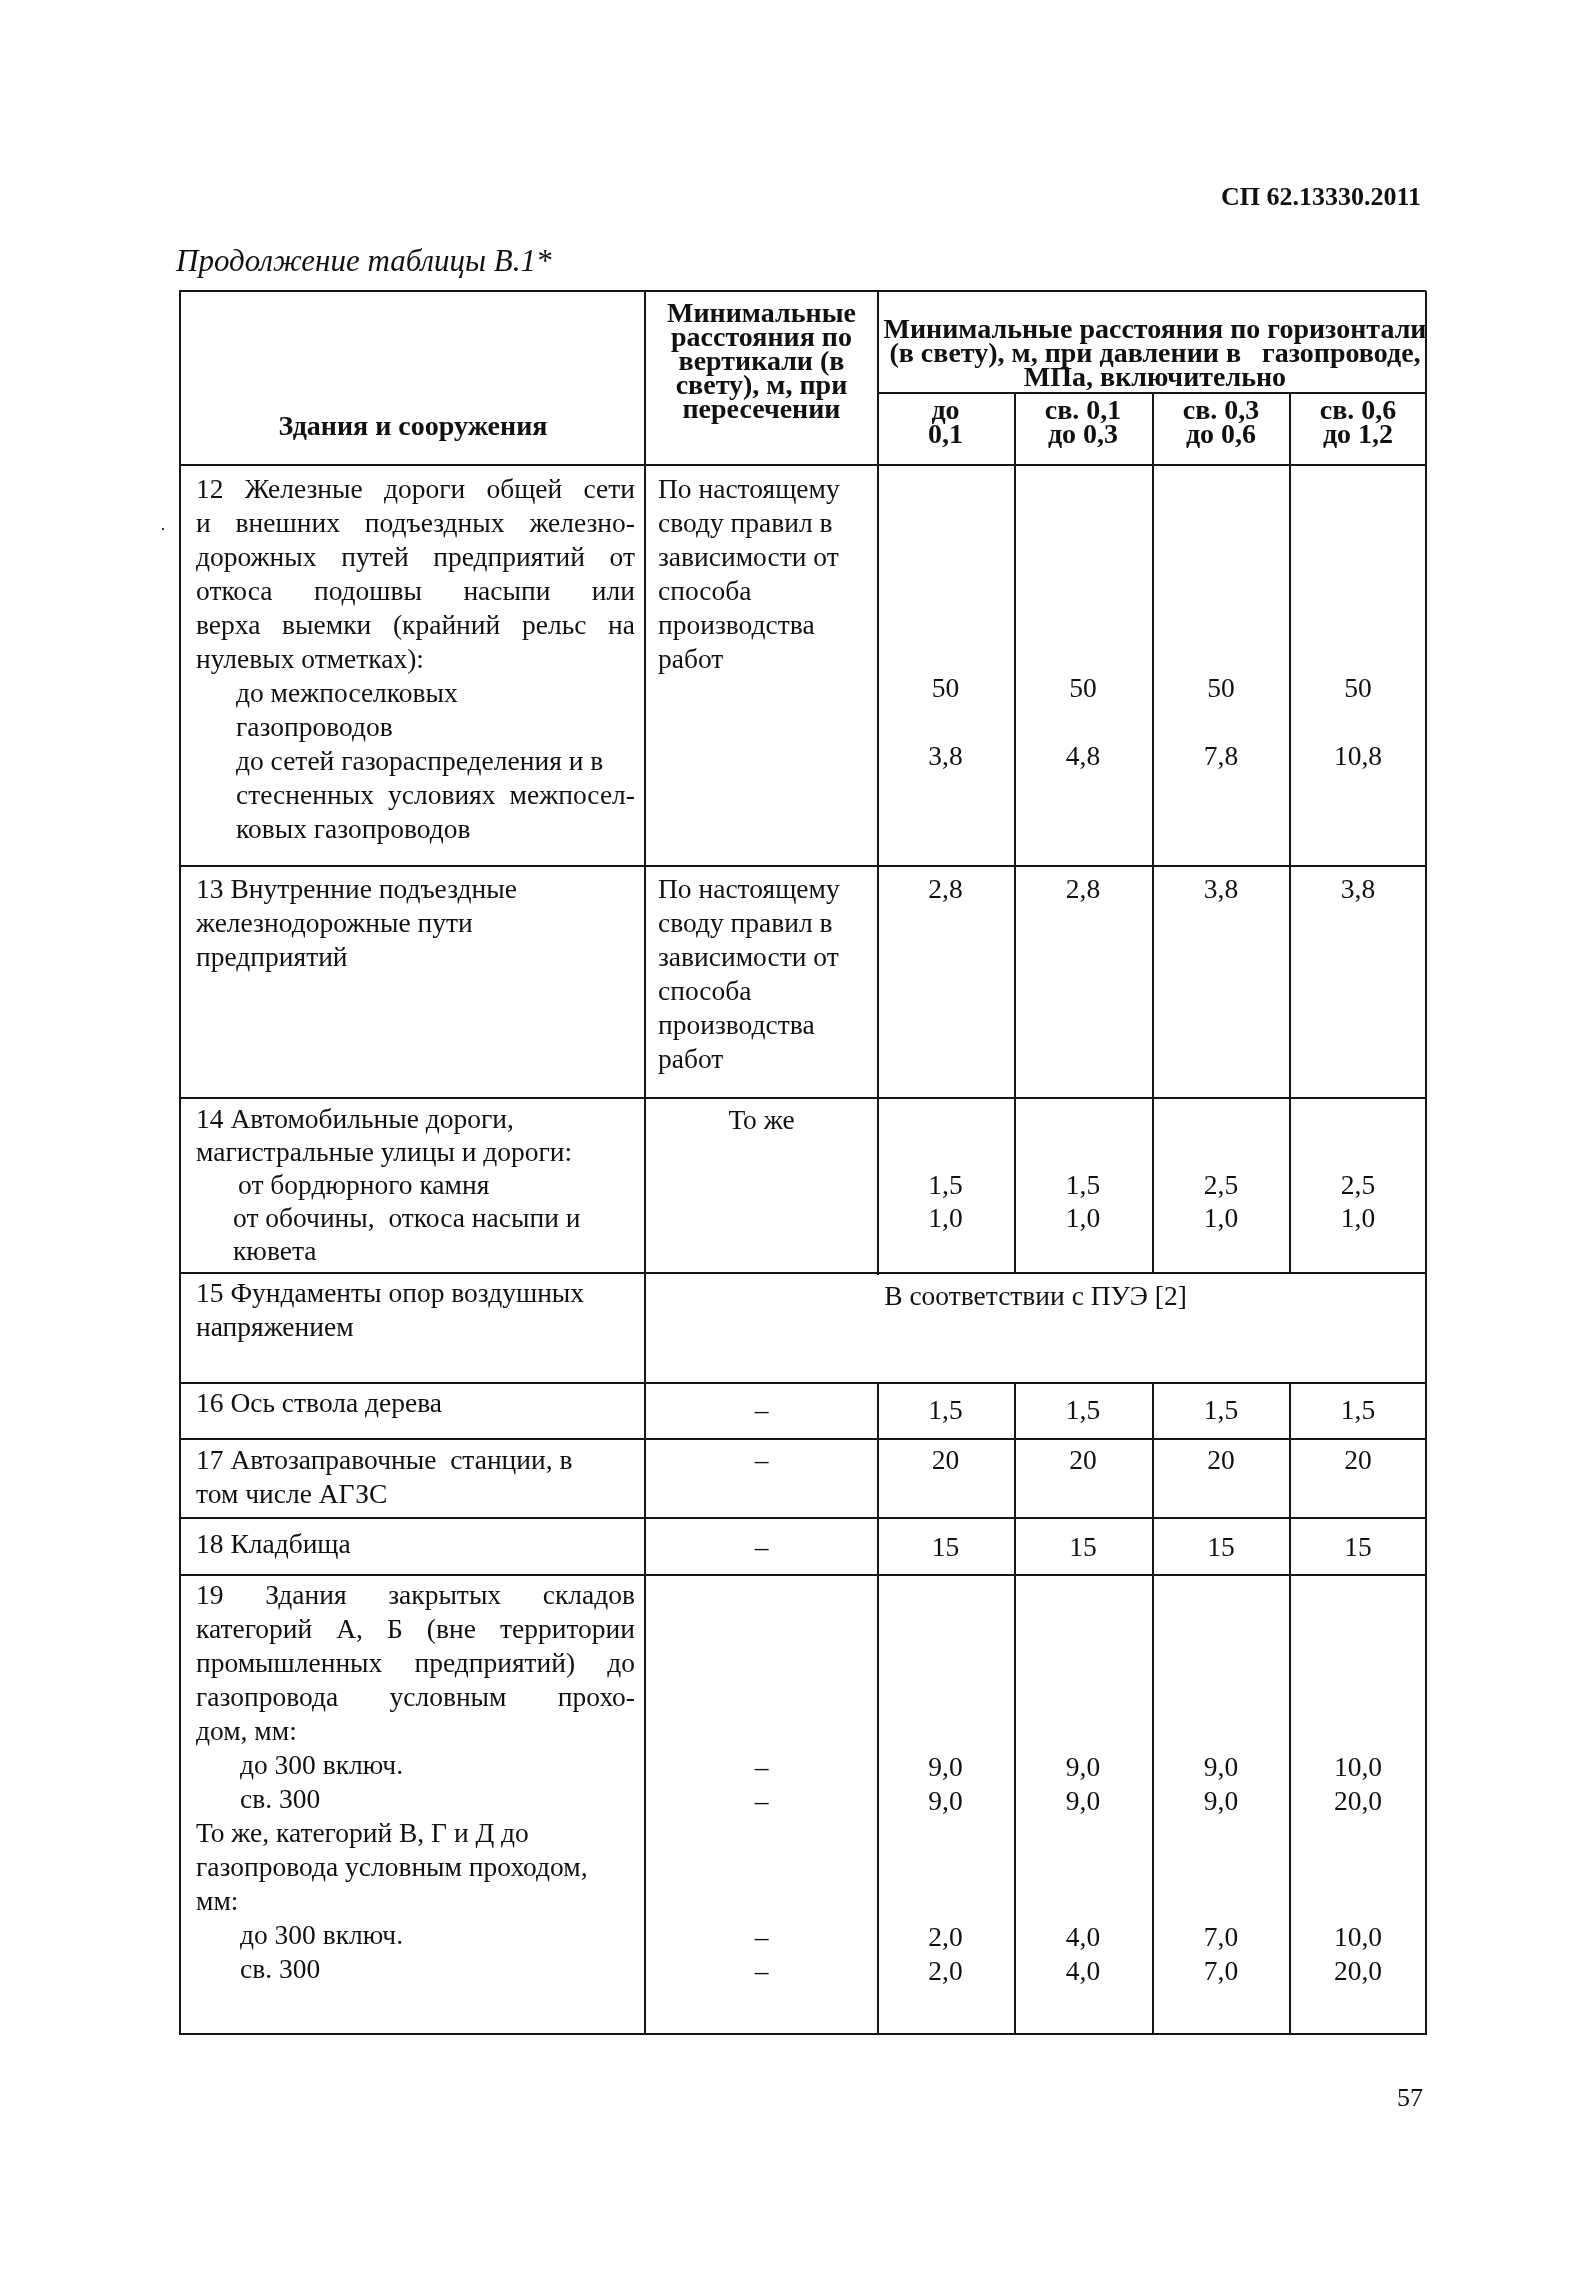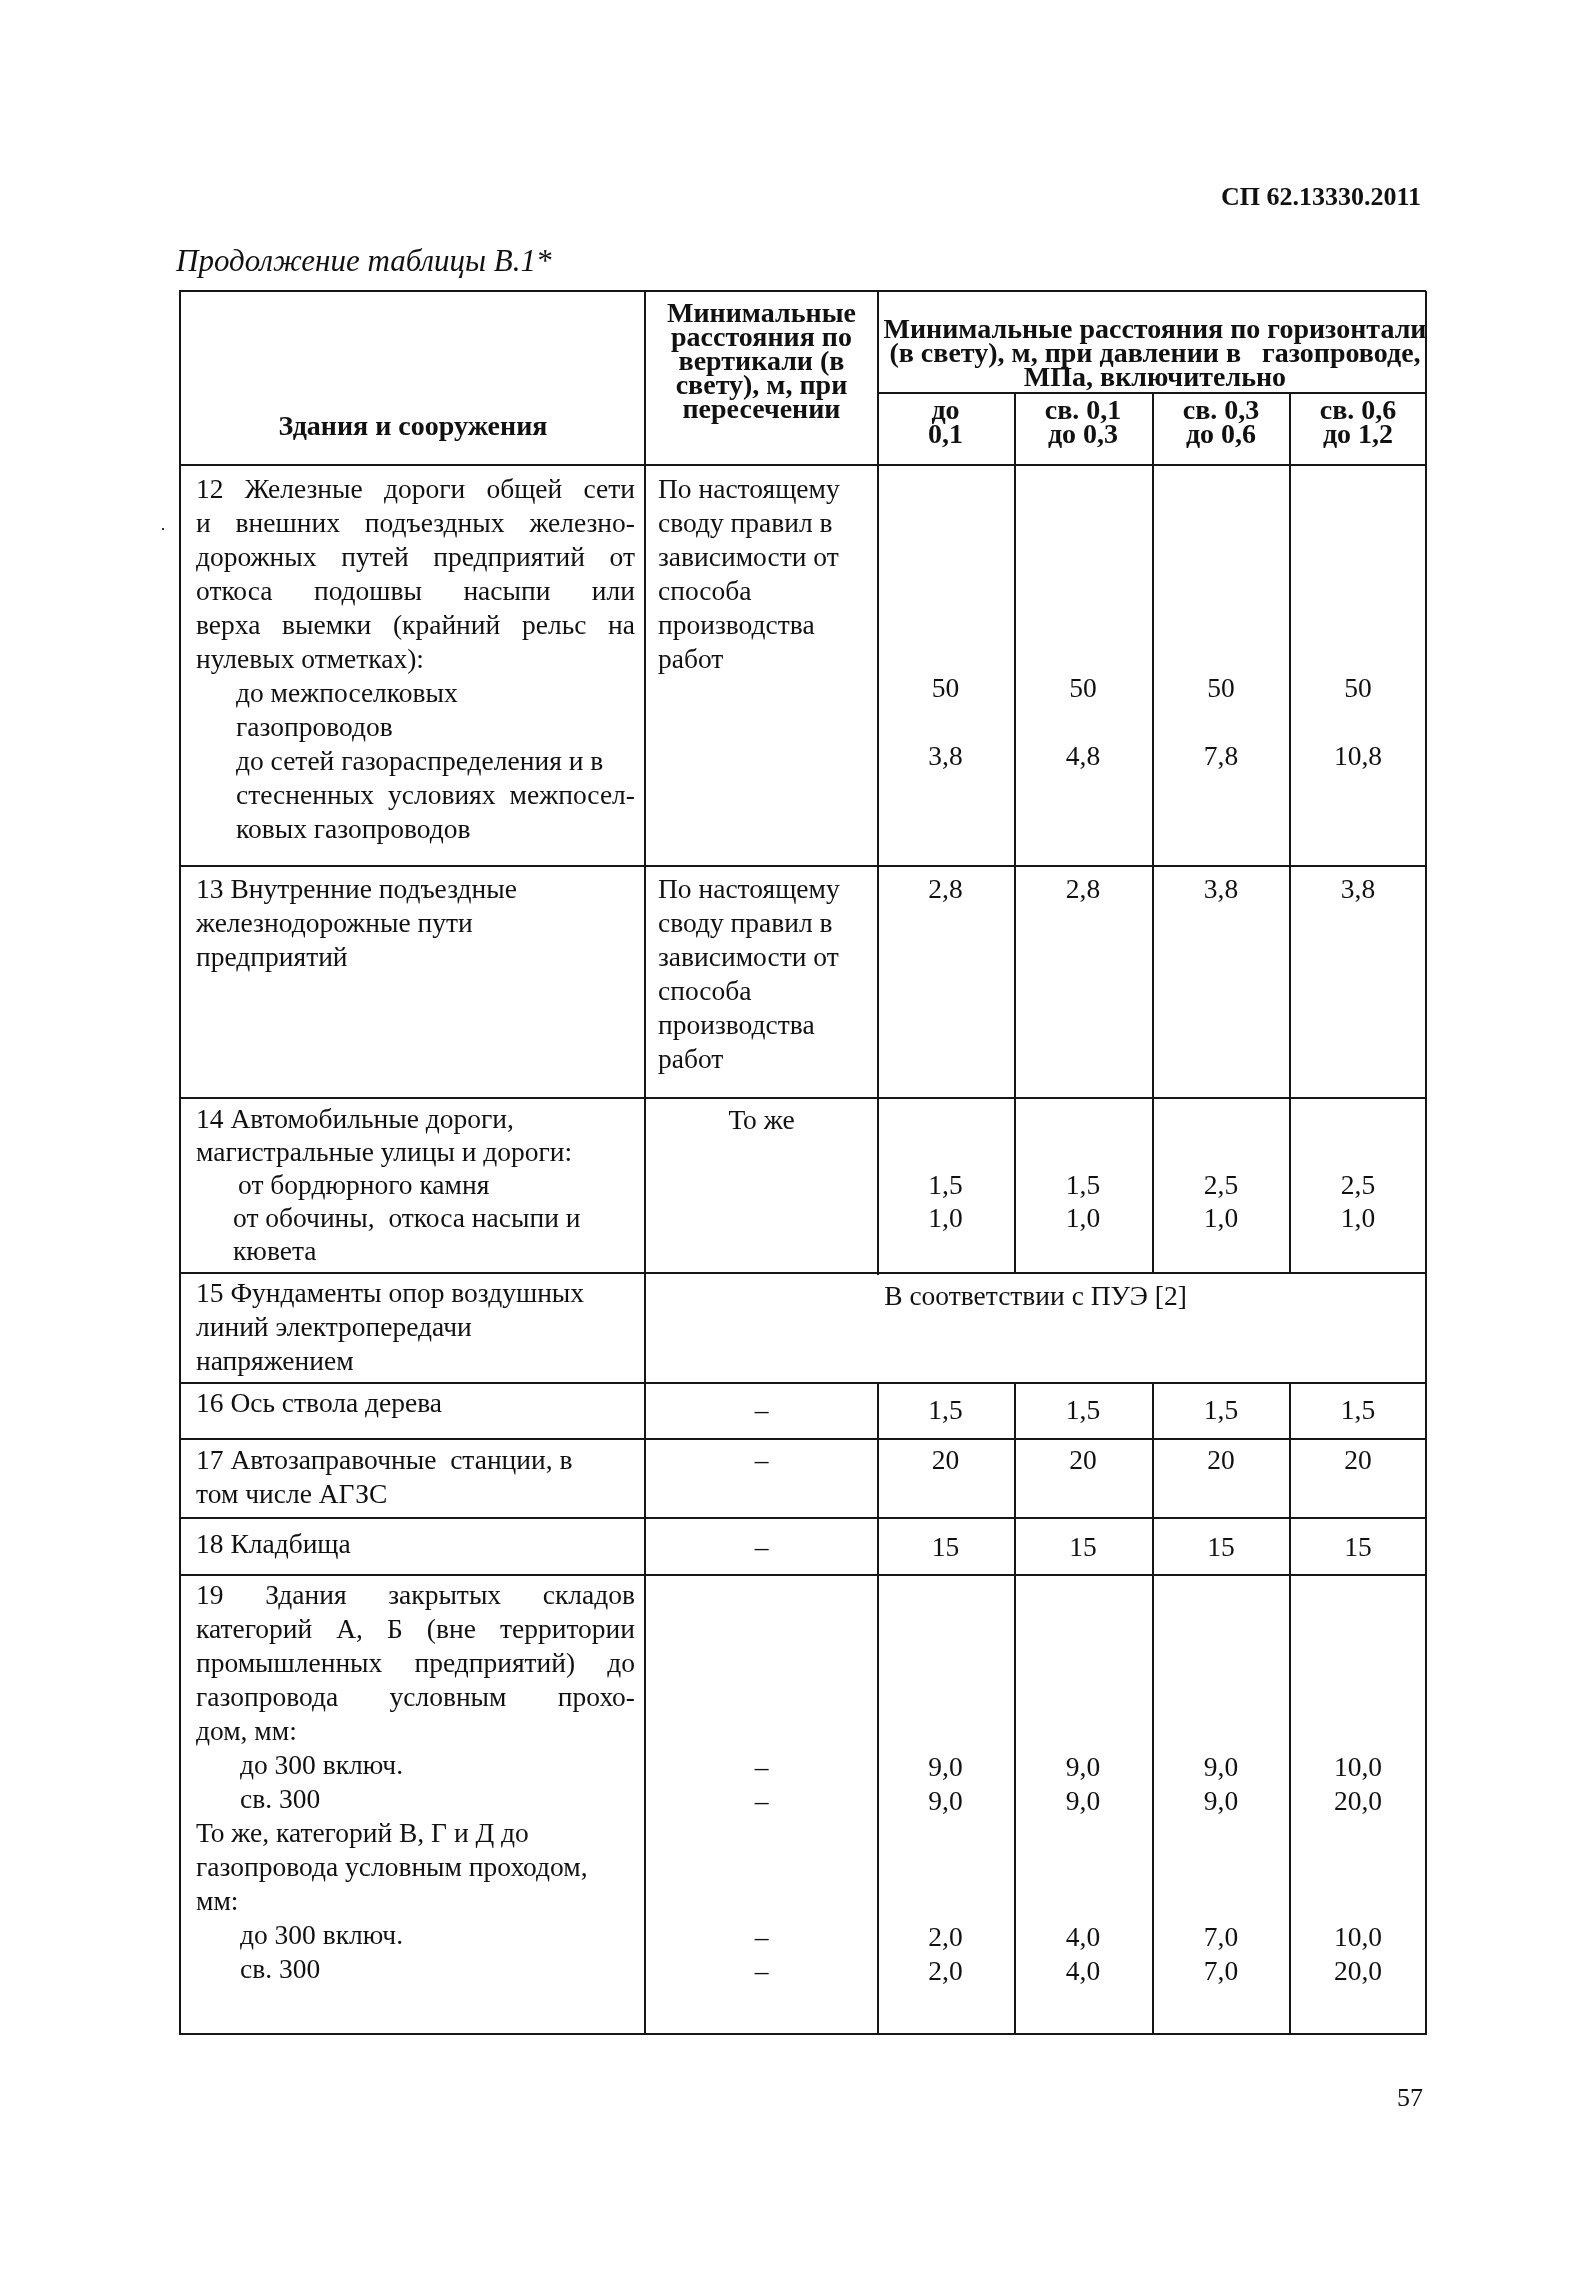--- a/index.html
+++ b/index.html
@@ -187,21 +187,20 @@
   <span class="ln">2,5</span>
   <span class="ln">1,0</span>
 </div>
 <div class="cell body center" style="left:1291px; top:1168px; width:134px; line-height:33px;">
   <span class="ln">2,5</span>
   <span class="ln">1,0</span>
 </div>
 
 <div class="cell body" style="left:196px; top:1276px; width:439px; line-height:34px;">
   <span class="ln">15 Фундаменты опор воздушных</span>
-  <span class="ln">линий электропередачи</span>
   <span class="ln">напряжением</span>
 </div>
 <div class="cell body center" style="left:646px; top:1279px; width:779px;">
   <span class="ln">В соответствии с ПУЭ [2]</span>
 </div>
 
 <div class="cell body" style="left:196px; top:1386px; width:439px;">
   <span class="ln">16 Ось ствола дерева</span>
 </div>
 <div class="cell body center" style="left:646px; top:1393px; width:231px;">

